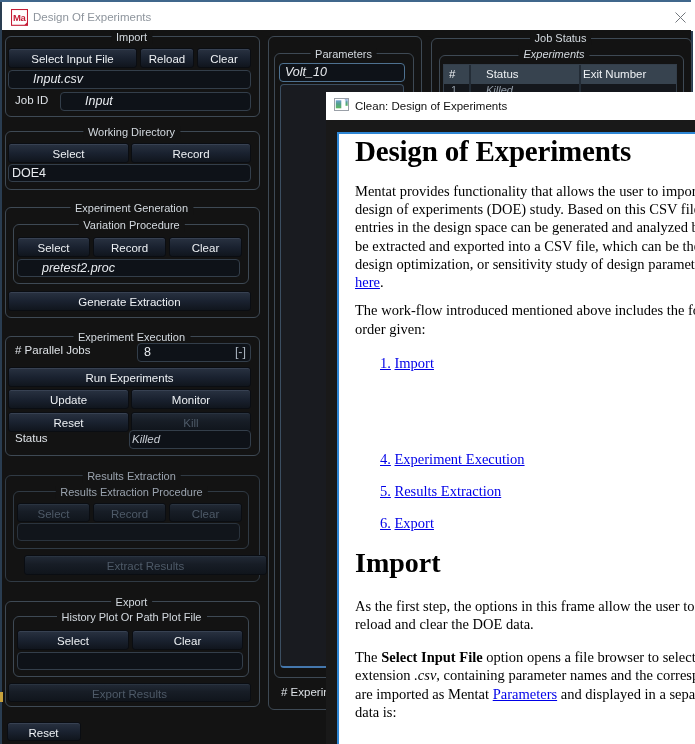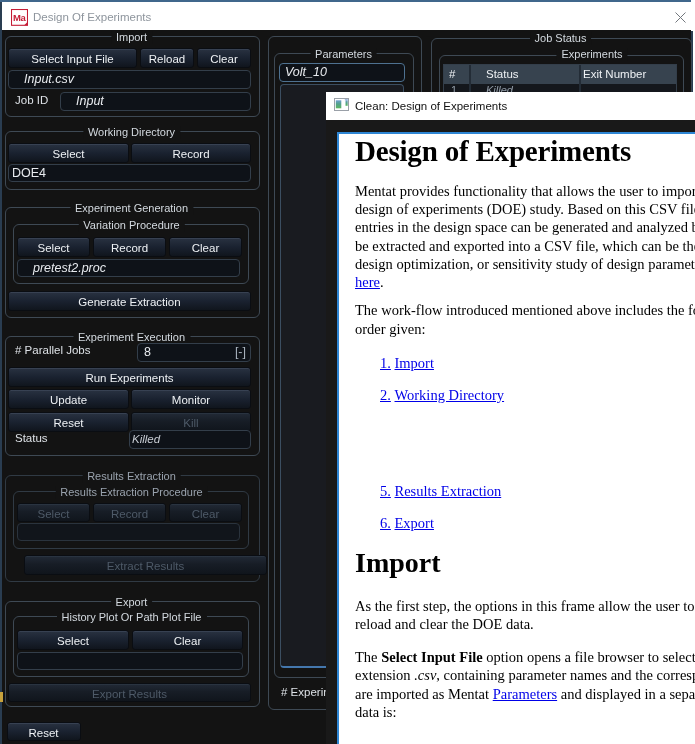--- a/index.html
+++ b/index.html
@@ -11,21 +11,21 @@
 #titlebar{position:absolute;left:2px;top:2px;width:689px;height:28px;background:#ffffff;}
 #matitle{position:absolute;left:31px;top:8px;font-size:11.5px;line-height:14px;color:#8e959d;}
 #mainarea{position:absolute;left:2px;top:30px;width:689px;height:714px;background:#131313;}
 .group{position:absolute;border:1px solid #3e4954;border-radius:6px;}
 .group.dis{border-color:#303a44;}
 .legend{position:absolute;transform:translateX(-50%);background:#131313;padding:0 5px;font-size:11px;line-height:13px;color:#d3d9df;white-space:nowrap;}
 .legend.dis{color:#9aa3ae;}
 .btn{position:absolute;background:linear-gradient(#293241,#1a2230 50%,#10151d);border:1px solid #0a0d12;border-radius:3px;box-shadow:inset 0 1px 0 rgba(160,180,210,0.13);color:#eef1f4;font-size:11.5px;text-align:center;display:flex;align-items:center;justify-content:center;box-sizing:border-box;padding-top:2px;}
 .btn.dis{background:linear-gradient(#222a36,#171d26 45%,#10151c);color:#4e5a68;box-shadow:inset 0 1px 0 rgba(160,180,210,0.07);}
 .field{position:absolute;background:#0e1218;border:1px solid #333e4a;border-radius:4px;box-sizing:border-box;color:#e8ebef;font-size:12.5px;display:flex;align-items:center;padding-left:3px;padding-bottom:1px;}
-.field.it{font-style:italic;padding-left:15px;}
+.field.it{font-style:italic;padding-left:24px;}
 .field.dis{border-color:#2a333d;background:#11151b;}
 .lbl{position:absolute;font-size:11.5px;color:#dde1e6;white-space:nowrap;}
 .lk{color:#0000e8;text-decoration:underline;}
 </style>
 </head>
 <body>
 <div id="app"></div>
 <div id="app-topborder"></div>
 <div id="app-lborder"></div>
 <div id="app-rborder"></div>
@@ -106,21 +106,21 @@
 <div class="legend" style="left:344.5px;top:46px;margin-top:16px;">Design Space</div>
 <div class="group" style="left:274px;top:53px;width:138px;height:623px;"></div>
 <div class="legend" style="left:343.5px;top:47.5px;">Parameters</div>
 <div class="field it" style="left:279px;top:63px;width:126px;height:19px;border-color:#4e7190;padding-left:5px;">Volt_10</div>
 <div id="paramlist" style="position:absolute;left:280px;top:84px;width:124px;height:584px;background:#191b20;border:1px solid #3b4e61;border-bottom:2px solid #4477ad;border-radius:4px;box-sizing:border-box;"></div>
 <div class="lbl" style="left:281px;top:686px;"># Experiments</div>
 
 <div class="group" style="left:431px;top:38px;width:259px;height:600px;"></div>
 <div class="legend" style="left:560.5px;top:32px;">Job Status</div>
 <div class="group" style="left:439px;top:55px;width:243px;height:560px;"></div>
-<div class="legend" style="left:592px;top:47.5px;">Experiments</div>
+<div class="legend" style="left:554px;top:47.5px;font-style:italic;">Experiments</div>
 <div id="tbl" style="position:absolute;left:443px;top:64px;width:232px;height:60px;background:#14171c;border:1px solid #333e4a;">
   <div style="position:absolute;left:0;top:0;width:232px;height:19px;background:#37434f;"></div>
   <div style="position:absolute;left:25px;top:0;width:2px;height:60px;background:#232c36;"></div>
   <div style="position:absolute;left:135px;top:0;width:2px;height:60px;background:#232c36;"></div>
   <div style="position:absolute;left:5px;top:3px;font-size:11.5px;color:#eef1f4;">#</div>
   <div style="position:absolute;left:42px;top:3px;font-size:11.5px;color:#eef1f4;">Status</div>
   <div style="position:absolute;left:139px;top:3px;font-size:11.5px;color:#eef1f4;">Exit Number</div>
   <div style="position:absolute;left:7px;top:19px;font-size:11px;color:#939da8;">1</div>
   <div style="position:absolute;left:42px;top:19px;font-size:11px;color:#939da8;font-style:italic;">Killed</div>
 </div>
@@ -152,21 +152,21 @@
     entries in the design space can be generated and analyzed by Marc. Results of the experiments can<br>
     be extracted and exported into a CSV file, which can be the basis for a response surface creation,<br>
     design optimization, or sensitivity study of design parameters. An example CSV file can be found<br>
     <a class="lk">here</a>.
   </div>
   <div class="para" id="p2" style="position:absolute;left:16px;top:167.4px;line-height:18.3px;white-space:nowrap;">
     The work-flow introduced mentioned above includes the following six frames, to be used in the<br>
     order given:
   </div>
   <div class="li" style="position:absolute;left:41px;top:221px;"><a class="lk">1.</a>&nbsp;<a class="lk">Import</a></div>
-  <div class="li" style="position:absolute;left:41px;top:253px;"><a class="lk">2.</a>&nbsp;<a class="lk">Working Directory</a></div>
+  <div class="li" style="position:absolute;left:41px;top:317px;"><a class="lk">4.</a>&nbsp;<a class="lk">Experiment Execution</a></div>
   <div class="li" style="position:absolute;left:41px;top:349px;"><a class="lk">5.</a>&nbsp;<a class="lk">Results Extraction</a></div>
   <div class="li" style="position:absolute;left:41px;top:381px;"><a class="lk">6.</a>&nbsp;<a class="lk">Export</a></div>
   <div id="h2a" style="position:absolute;left:16px;top:414.5px;font-size:28px;font-weight:bold;line-height:28px;white-space:nowrap;">Import</div>
   <div class="para" id="p3" style="position:absolute;left:16px;top:462.8px;line-height:18.3px;white-space:nowrap;">
     As the first step, the options in this frame allow the user to select the DOE input file and to import,<br>
     reload and clear the DOE data.
   </div>
   <div class="para" id="p4" style="position:absolute;left:16px;top:514.2px;line-height:18.3px;white-space:nowrap;">
     The <b>Select Input File</b> option opens a file browser to select the DOE input file. This is a file with<br>
     extension <i>.csv</i>, containing parameter names and the corresponding parameter values. The parameters<br>

